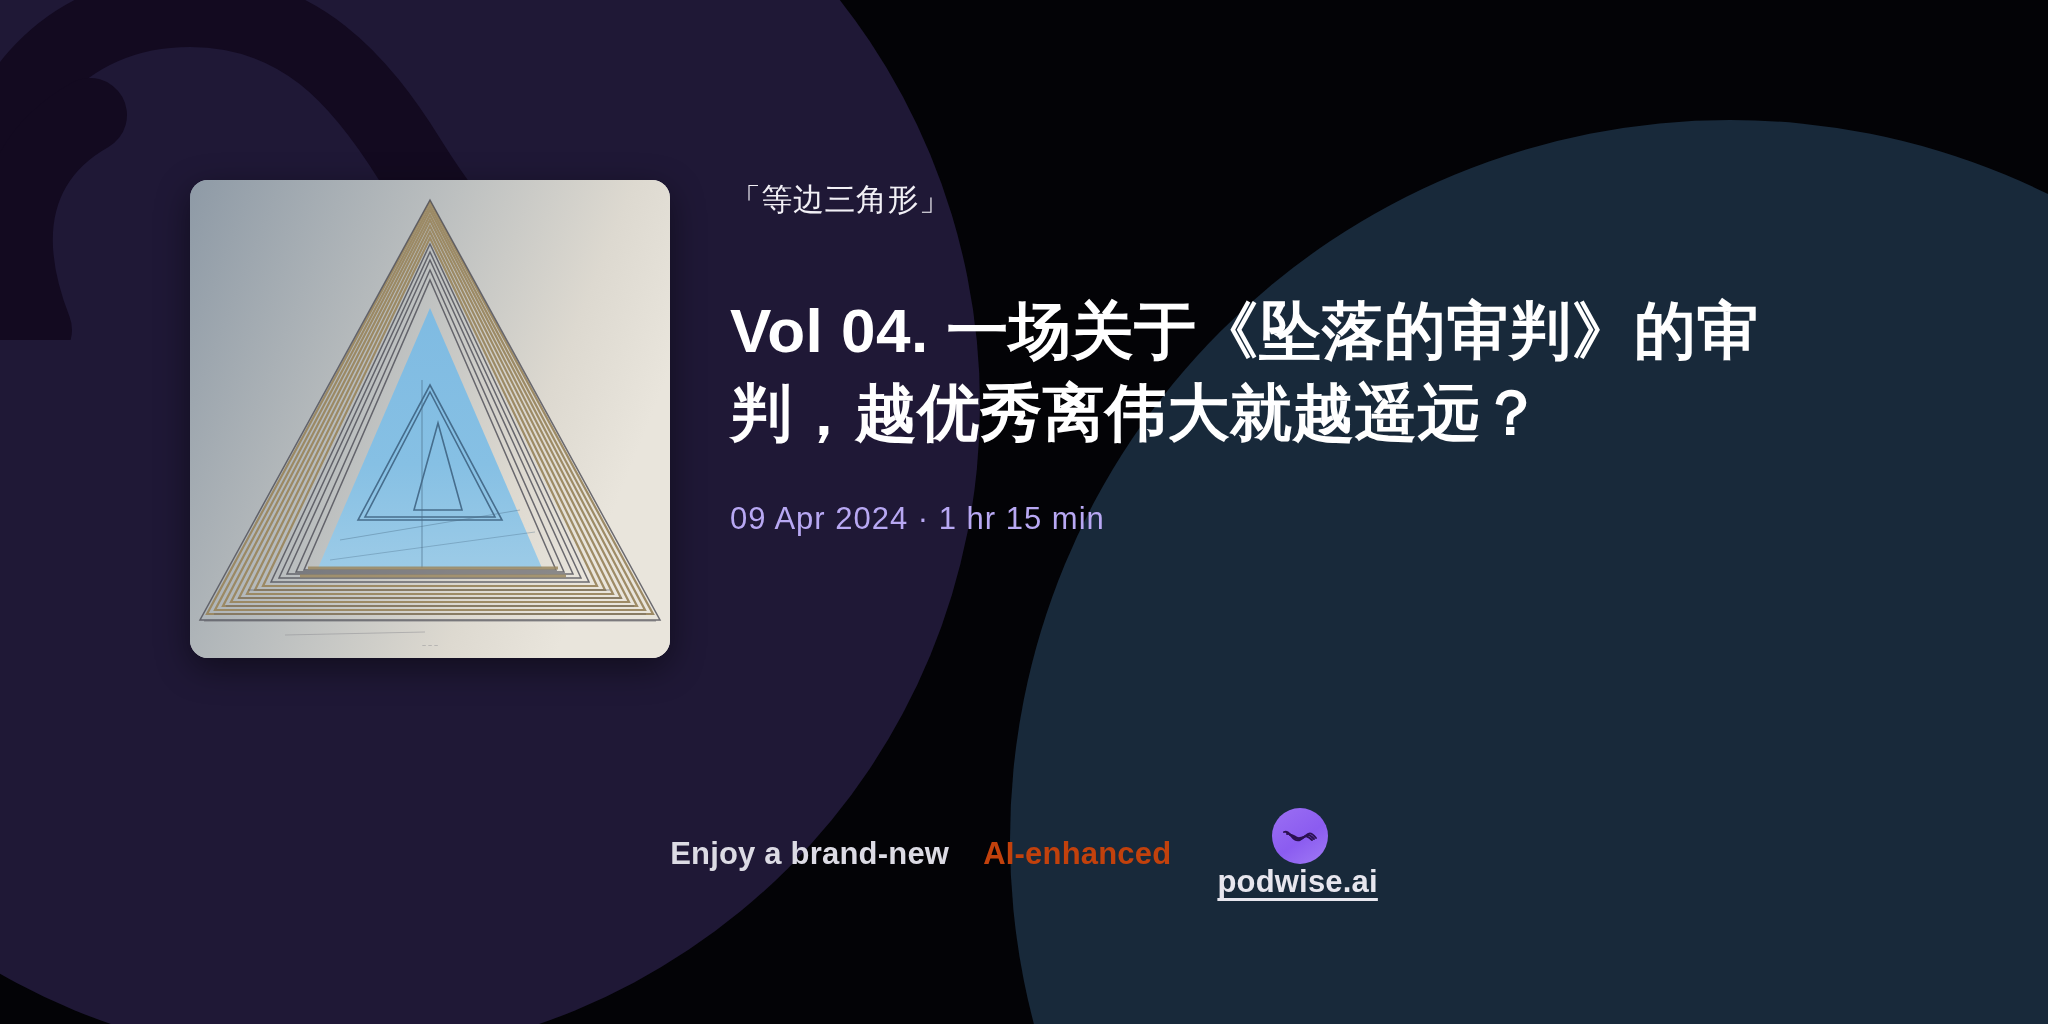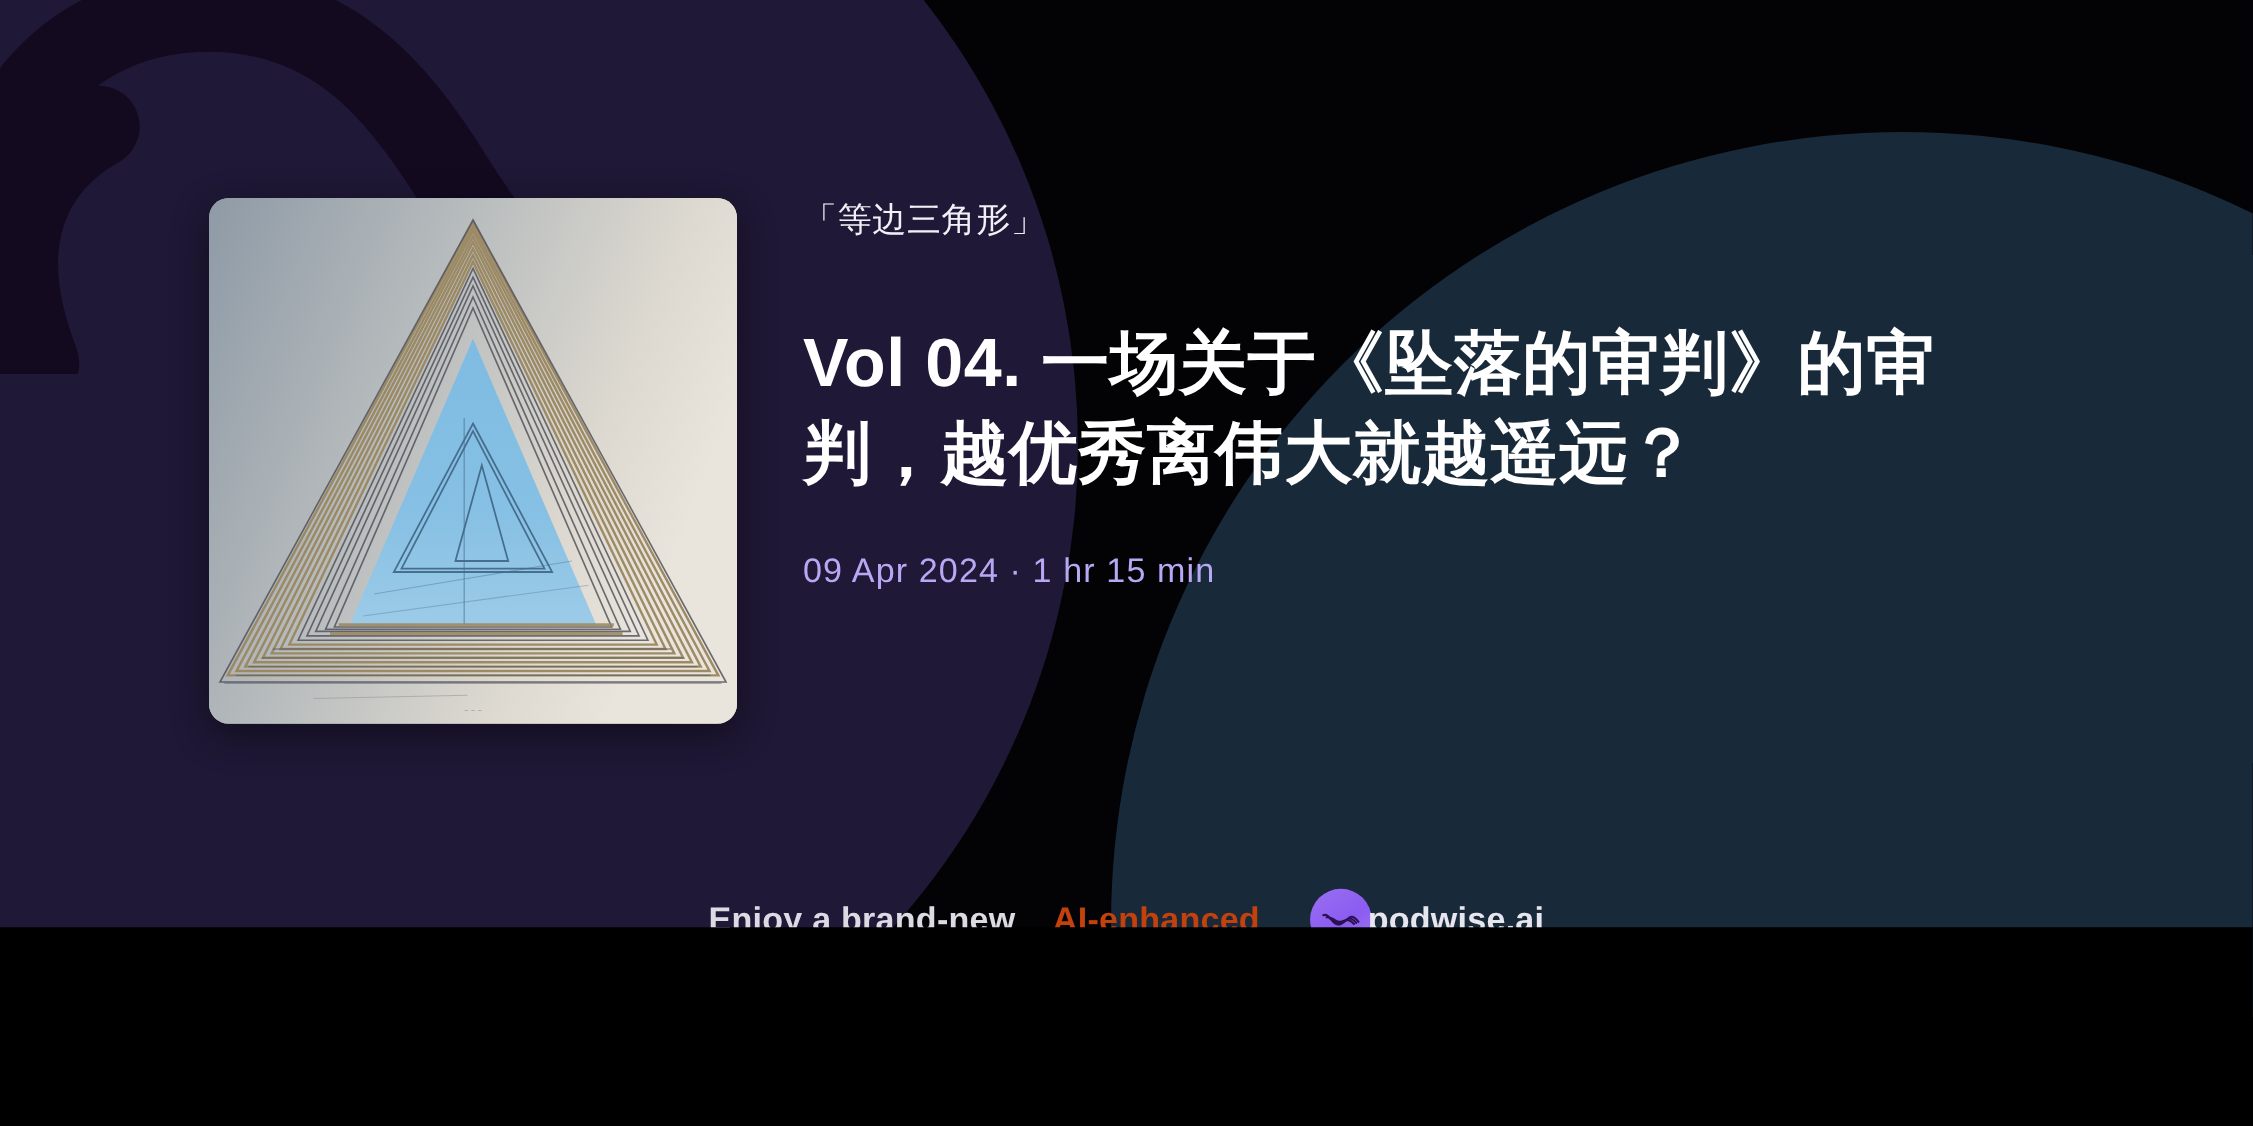--- a/index.html
+++ b/index.html
@@ -4,21 +4,21 @@
 <style>
   * { margin:0; padding:0; box-sizing:border-box; }
   html, body { width:2048px; height:1024px; }
   body {
     background:#000000;
     font-family:"Liberation Sans", sans-serif;
     overflow:hidden;
   }
   .card-share {
     position:relative;
-    width:2048px; height:843px;
+    width:2048px; height:1024px;
     background:#030306;
     overflow:hidden;
   }
 
   
   .bg-layer { position:absolute; inset:0; overflow:hidden; }
 
   .blob-purple {
     position:absolute;
     left:-330px; top:-250px;
@@ -96,20 +96,21 @@
     font-weight:700;
     letter-spacing:.2px;
   }
   .f-text { color:#dcdbe4; }
   .f-accent { color:#c2410c; }
   .f-sp { width:10px; display:inline-block; }
   .brand-wrap {
     display:inline-flex;
     align-items:center;
     margin-left:12px;
+    flex-direction:column;
   }
   .brand-logo {
     width:56px; height:56px;
     border-radius:50%;
     background:linear-gradient(145deg,#9b6ff3 0%,#8b5cf0 55%,#a07af5 100%);
     display:flex; align-items:center; justify-content:center;
     flex:0 0 auto;
     margin-right:-4px;
   }
   .brand-logo svg { width:40px; height:30px; display:block; }

